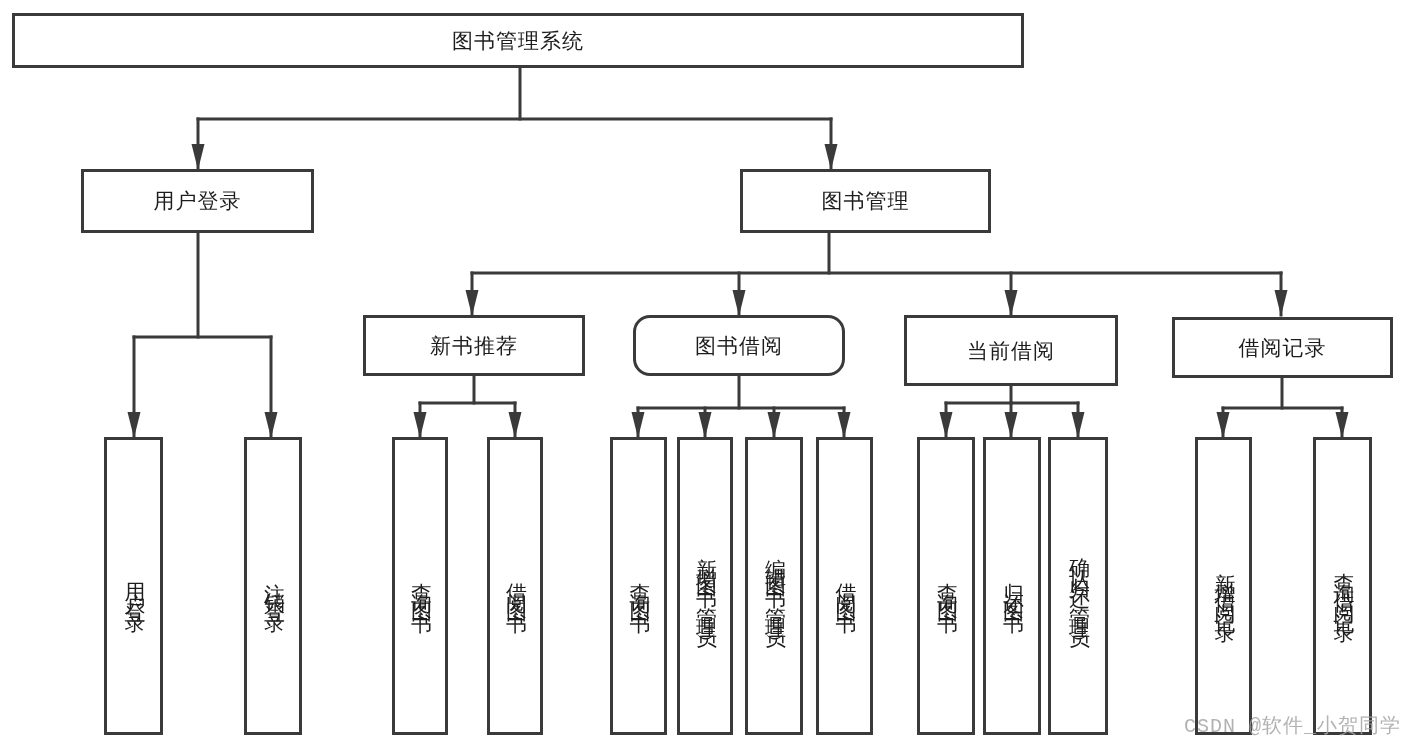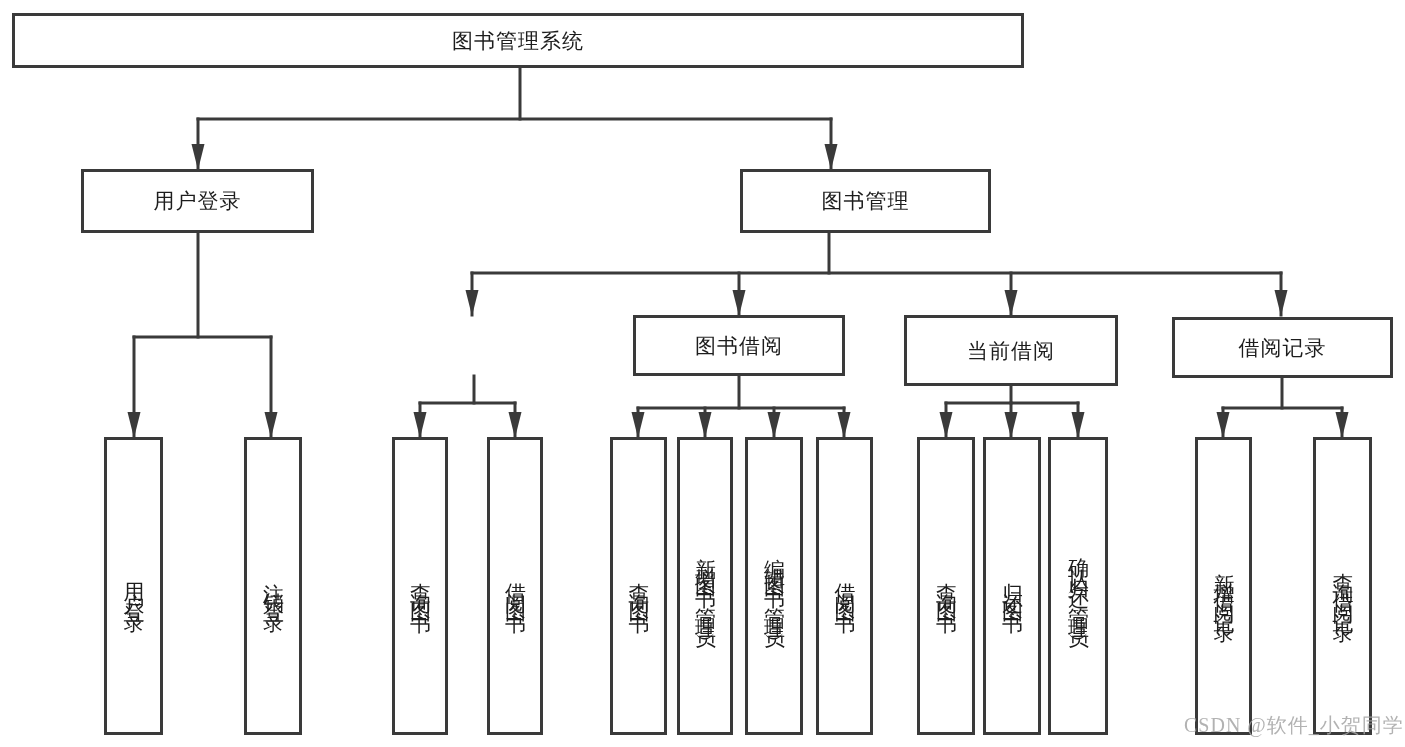--- a/index.html
+++ b/index.html
@@ -1,21 +1,21 @@
 <!DOCTYPE html>
 <html><head>
 <meta charset="utf-8">
 <style>
   html,body{margin:0;padding:0;background:#ffffff;}
   .stage{
     position:relative;
     width:1405px;height:747px;
     background:#ffffff;
     overflow:hidden;
-    font-family:Liberation Serif, serif;
+    font-family:Liberation Mono, monospace;
   }
   .connectors{
     position:absolute;left:0;top:0;width:1405px;height:747px;
     z-index:1;
   }
   .node{
     position:absolute;
     box-sizing:border-box;
     background:#ffffff;
     border:3px solid #3a3a3a;
@@ -106,21 +106,24 @@
     <span class="lbl">图书管理系统</span>
   </div>
 
   <div class="node" style="left:81px;top:169px;width:233px;height:64px;">
     <span class="lbl">用户登录</span>
   </div>
   <div class="node" style="left:740px;top:169px;width:251px;height:64px;">
     <span class="lbl">图书管理</span>
   </div>
 
-  <div class="node" style="left:633px;top:315px;width:212px;height:61px;">
+  <div class="node" style="left:363px;top:315px;width:222px;height:61px;">
+    <span class="lbl">新书推荐</span>
+  </div>
+  <div class="node" style="left:633px;top:315px;width:212px;height:61px;border-radius:17px;">
     <span class="lbl">图书借阅</span>
   </div>
   <div class="node" style="left:904px;top:315px;width:214px;height:71px;">
     <span class="lbl">当前借阅</span>
   </div>
   <div class="node" style="left:1172px;top:317px;width:221px;height:61px;">
     <span class="lbl">借阅记录</span>
   </div>
 
   <div class="node v" style="left:104px;top:437px;width:59px;height:298px;">

